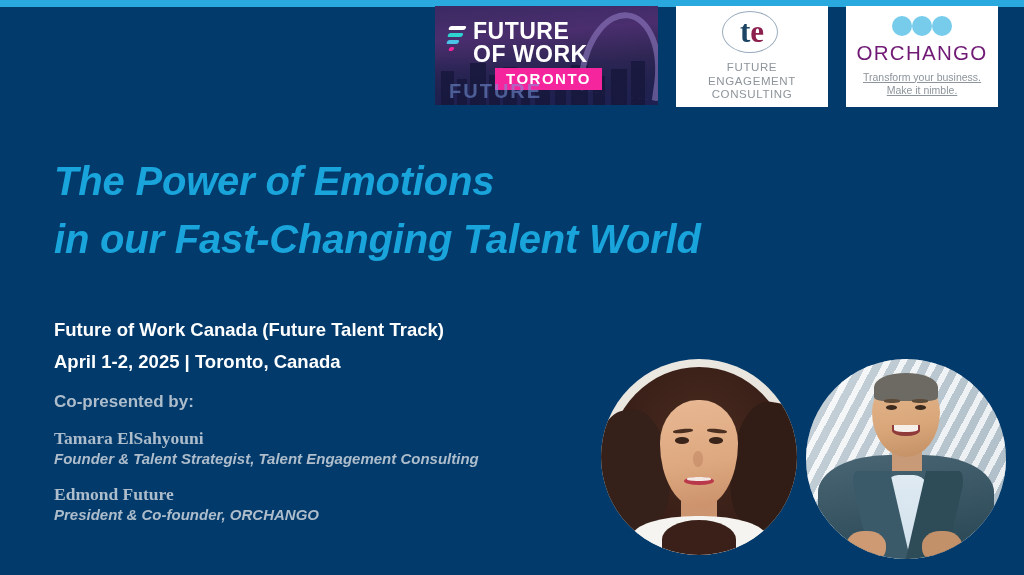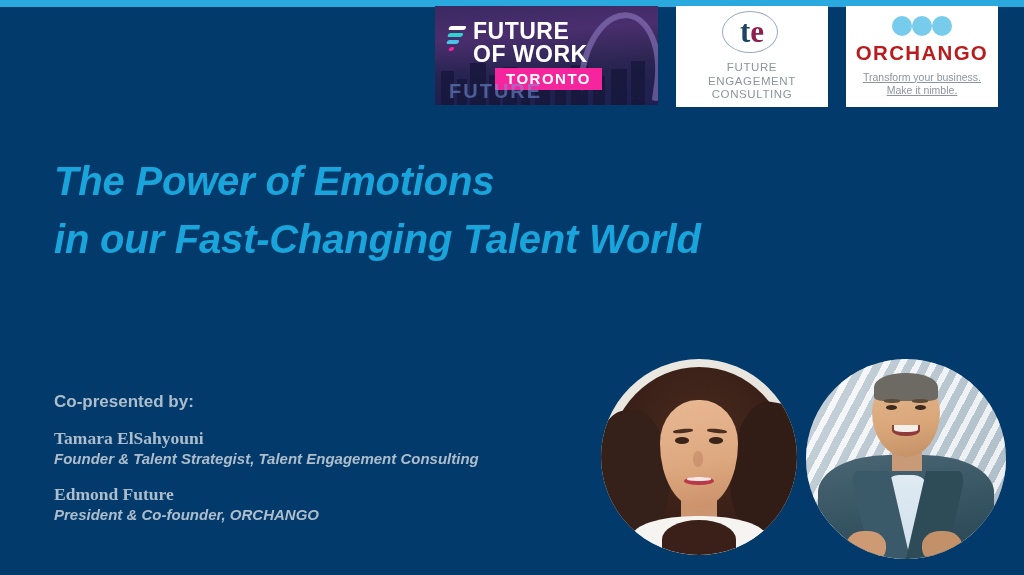--- a/index.html
+++ b/index.html
@@ -132,22 +132,22 @@
   
   .orc-wrap { text-align: center; line-height: 1; }
   .orc-dots { position: relative; width: 60px; height: 20px; margin: 0 auto 7px auto; }
   .orc-dots span {
     position: absolute; top: 0;
     width: 20px; height: 20px; border-radius: 50%;
     background: #76CCEA;
     mix-blend-mode: multiply;
   }
   .orc-name {
-    color: #b91c1c;
-    font-weight: bold;
+    color: #701a75;
+    font-weight: normal;
     font-size: 20.5px;
     letter-spacing: 1.3px;
   }
   .orc-tag {
     margin-top: 7px;
     color: #8d949b;
     font-size: 10.5px;
     line-height: 13px;
     text-decoration: underline;
   }
@@ -338,20 +338,24 @@
           <div>Make it nimble.</div>
         </div>
       </div>
     </div>
 
   </div>
 
   <div class="title">The Power of Emotions
 in our Fast-Changing Talent World</div>
 
+  <div class="event">
+    <div>Future of Work Canada (Future Talent Track)</div>
+    <div>April 1-2, 2025 | Toronto, Canada</div>
+  </div>
 
   <div class="presenters">
     <div class="copres">Co-presented by:</div>
 
     <div class="person">
       <div class="person-name">Tamara ElSahyouni</div>
       <div class="person-role">Founder &amp; Talent Strategist, Talent Engagement Consulting</div>
     </div>
 
     <div class="person">

